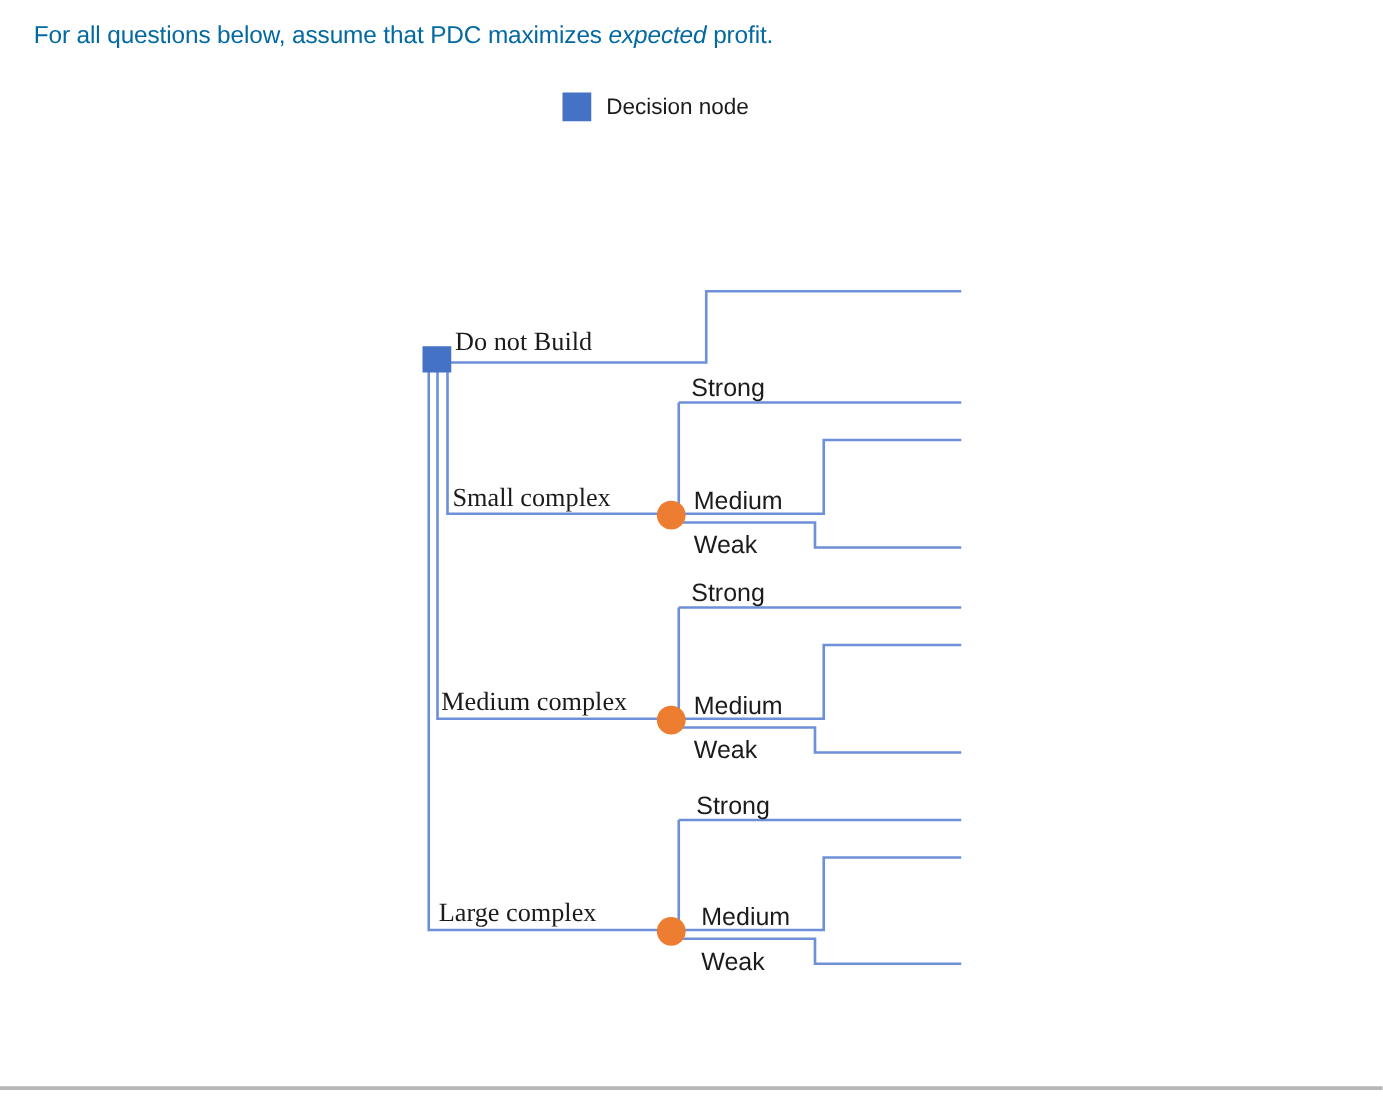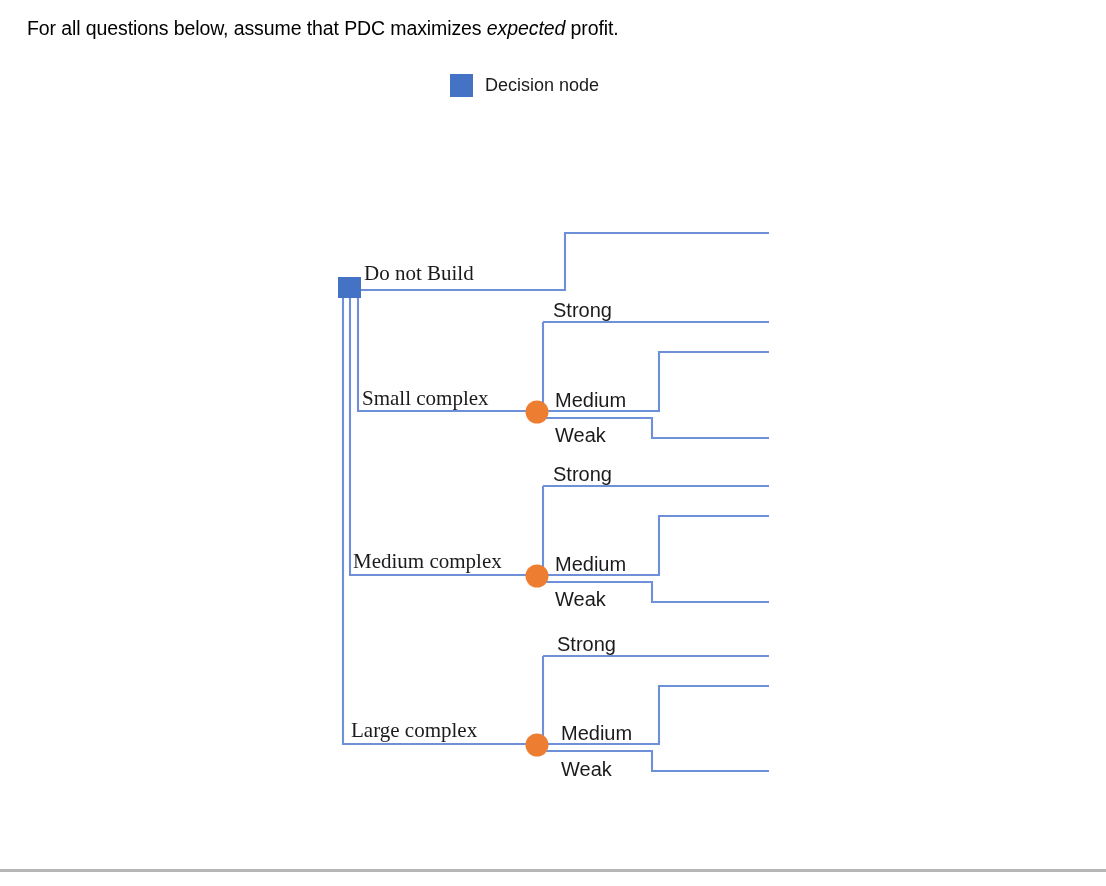--- a/index.html
+++ b/index.html
@@ -16,21 +16,21 @@
     overflow: hidden;
   }
 
   
   #intro-text {
     position: absolute;
     left: 27px;
     top: 17px;
     font-family: "Liberation Sans", sans-serif;
     font-size: 19.5px;
-    color: #000000;
+    color: #0369a1;
     letter-spacing: -0.1px;
     white-space: nowrap;
   }
   #intro-text .emph {
     font-style: italic;
   }
 
   
   #legend {
     position: absolute;

